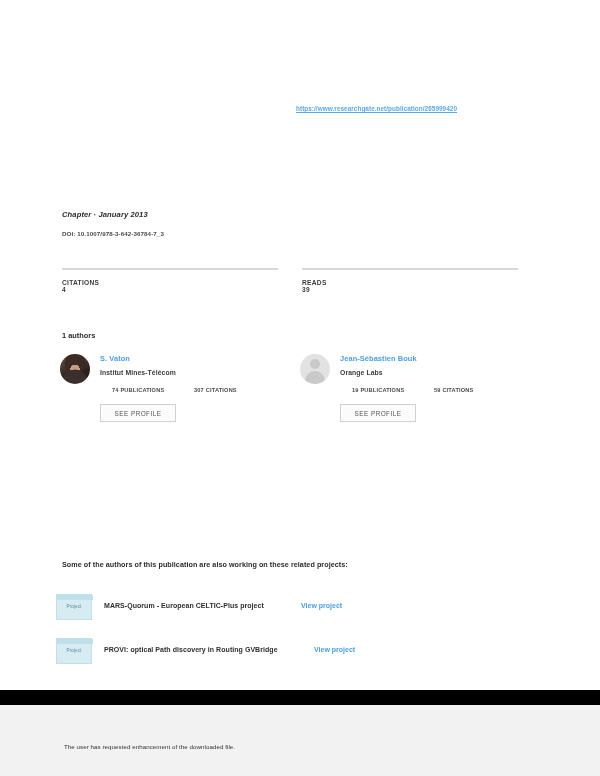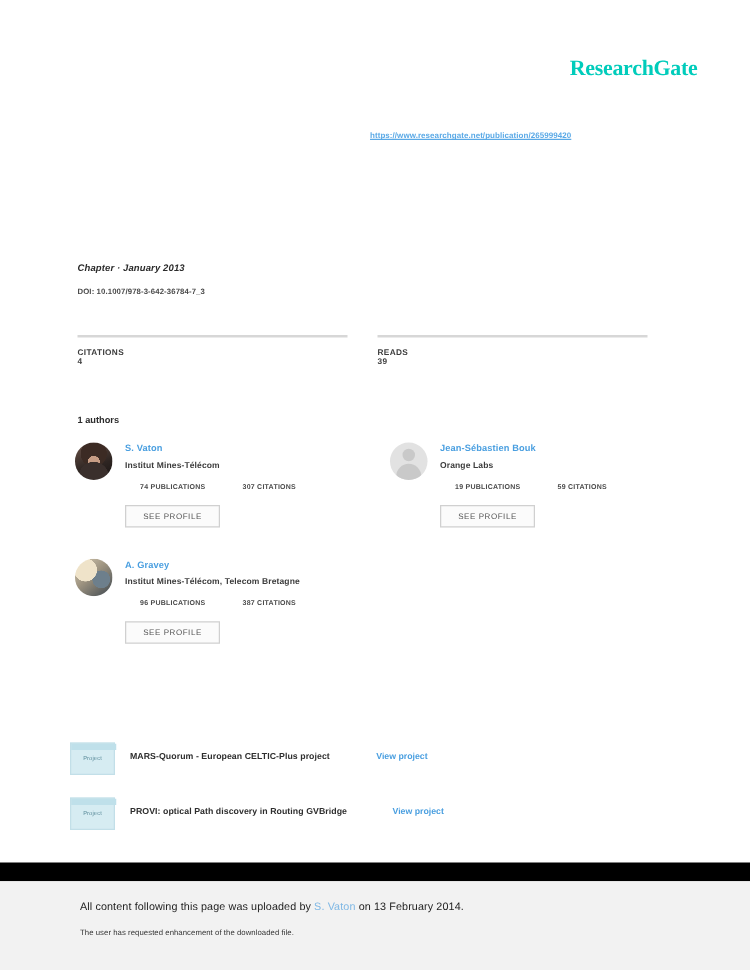--- a/index.html
+++ b/index.html
@@ -110,21 +110,21 @@
     font-size: 7.4px;
     font-weight: bold;
     color: #2b2b2b;
   }
   .author {
     position: absolute;
     width: 238px;
     height: 90px;
   }
   .author.a0 { left: 60px;  top: 352px; }
-  .author.a1 { left: 312px; top: 352px; }
+  .author.a1 { left: 300px; top: 352px; }
   .author.a2 { left: 60px;  top: 445px; }
 
   .avatar {
     position: absolute;
     left: 0;
     top: 2px;
     width: 30px;
     height: 30px;
     border-radius: 50%;
     overflow: hidden;
@@ -328,21 +328,20 @@
     letter-spacing: 0.05px;
   }
 </style>
 </head>
 <body>
 
 <div class="page">
 
   <div class="sheet">
 
-    <div class="rg-logo">ResearchGate</div>
     <div class="rg-url">https://www.researchgate.net/publication/265999420</div>
 
     <div class="pub-type">Chapter · January 2013</div>
     <div class="pub-doi">DOI: 10.1007/978-3-642-36784-7_3</div>
 
     <div class="stat left">
       <div class="rule"></div>
       <div class="label">CITATIONS</div>
       <div class="value">4</div>
     </div>
@@ -367,30 +366,22 @@
     <div class="author a1">
       <div class="avatar ph"></div>
       <div class="author-name">Jean-Sébastien Bouk</div>
       <div class="author-affil">Orange Labs</div>
       <div class="author-stats">
         <span class="col c1">19 PUBLICATIONS</span><span class="col">59 CITATIONS</span>
       </div>
       <div class="see-profile">SEE PROFILE</div>
     </div>
 
-    <div class="author a2">
-      <div class="avatar p2"></div>
-      <div class="author-name">A. Gravey</div>
-      <div class="author-affil">Institut Mines-Télécom, Telecom Bretagne</div>
-      <div class="author-stats">
-        <span class="col c1">96 PUBLICATIONS</span><span class="col">387 CITATIONS</span>
-      </div>
-      <div class="see-profile">SEE PROFILE</div>
-    </div>
-
+
+    <div class="projects-heading">Some of the authors of this publication are also working on these related projects:</div>
 
     <div class="project-row r0">
       <div class="project-thumb">
         <div class="thumb-label">Project</div>
       </div>
       <div class="project-title">MARS-Quorum - European CELTIC-Plus project</div>
       <div class="project-link">View project</div>
     </div>
 
     <div class="project-row r1">
@@ -399,19 +390,16 @@
       </div>
       <div class="project-title">PROVI: optical Path discovery in Routing GVBridge</div>
       <div class="project-link">View project</div>
     </div>
 
   </div>
 
   <div class="band"></div>
 
   <div class="footer">
-    <div class="footer-main">
-      <span>All content following this page was uploaded by </span><span class="uploader">S. Vaton</span><span> on 13 February 2014.</span>
-    </div>
     <div class="footer-sub">The user has requested enhancement of the downloaded file.</div>
   </div>
 
 </div>
 
 </body></html>

